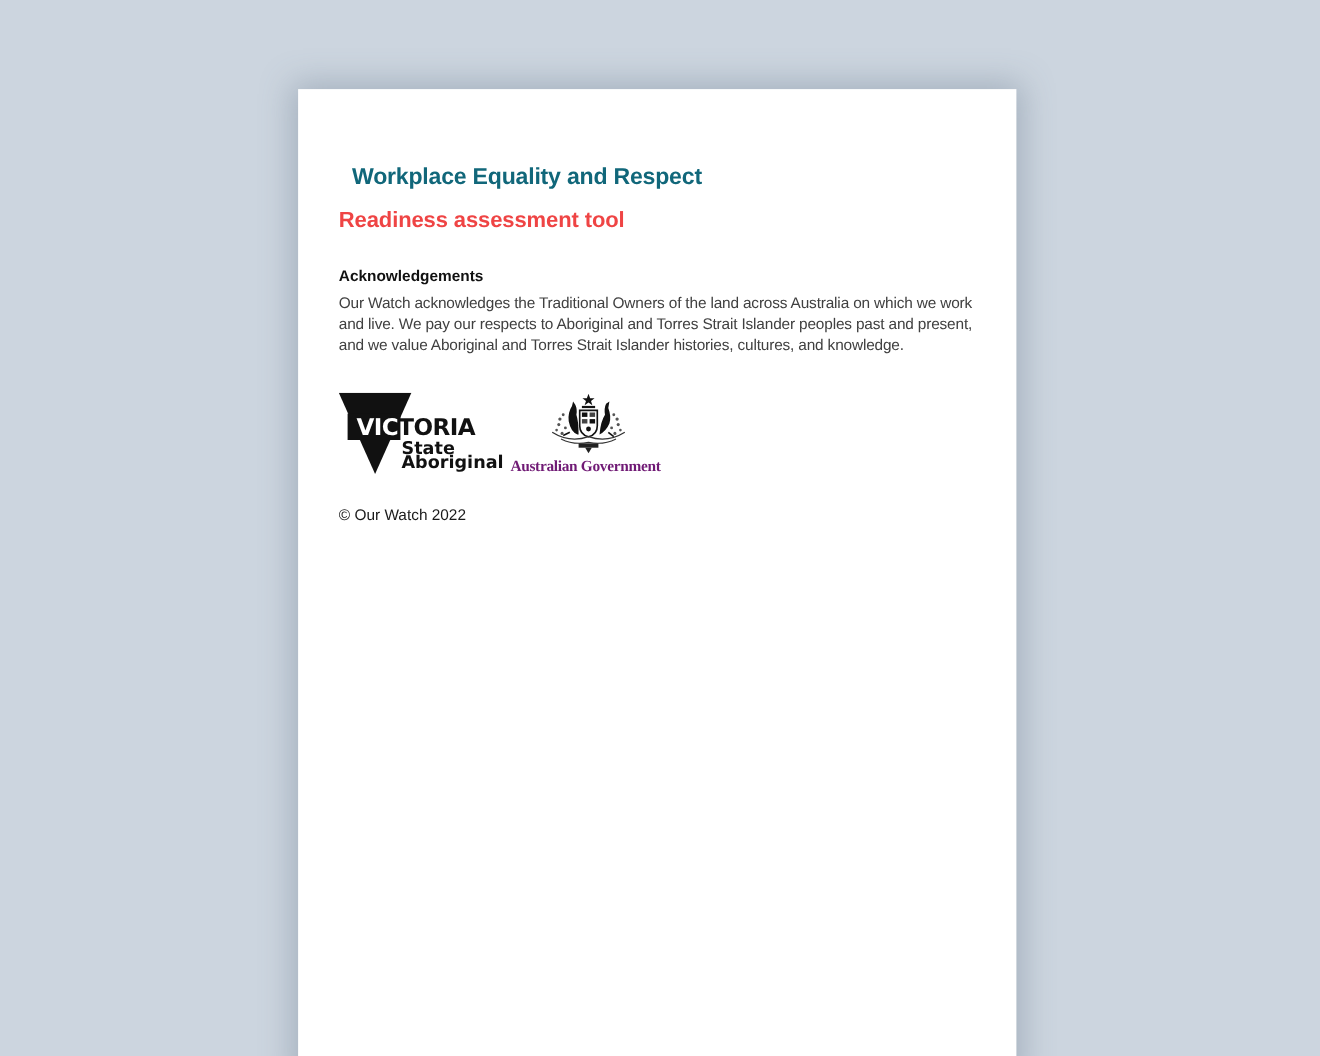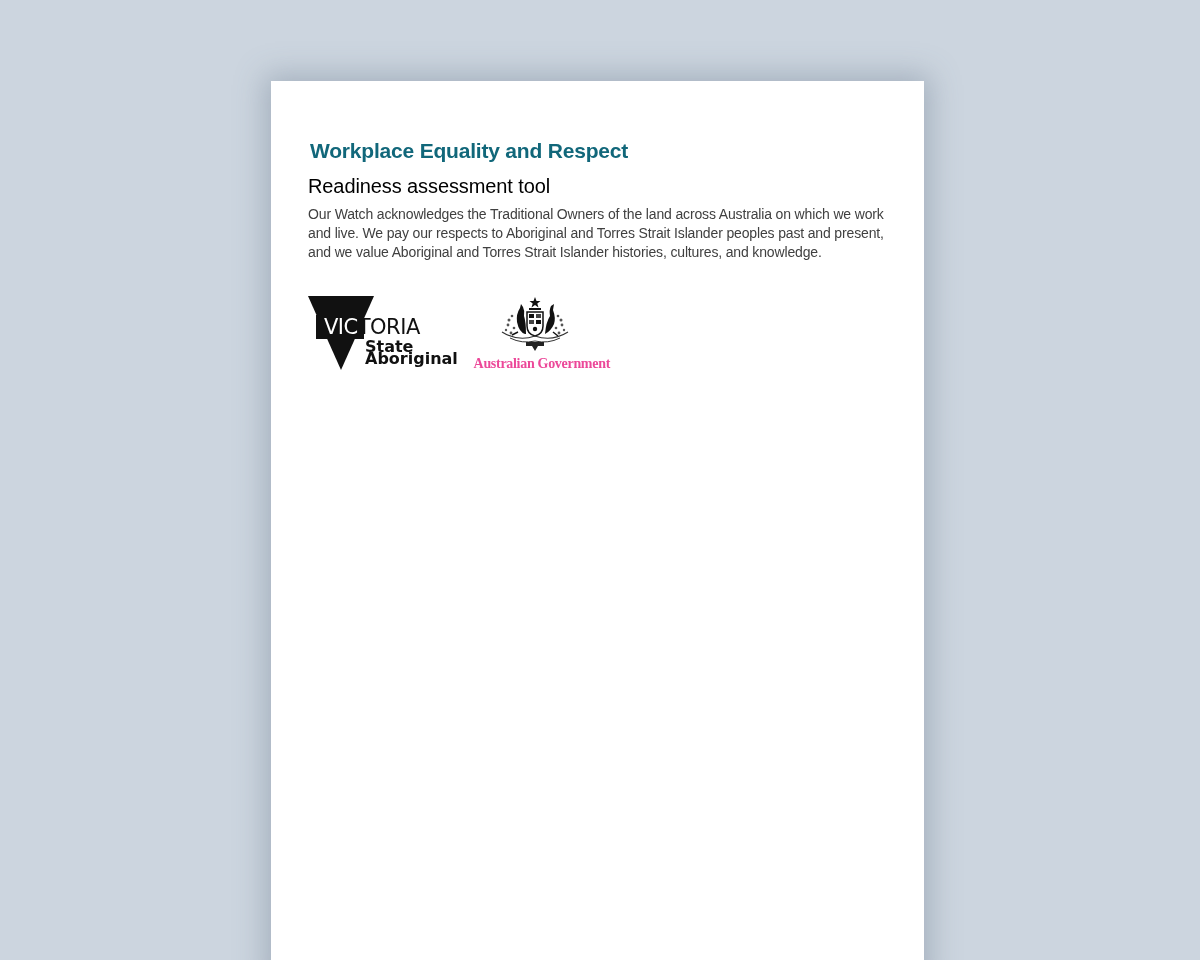--- a/index.html
+++ b/index.html
@@ -26,28 +26,28 @@
     .content {
       position: absolute;
       left: 37px;
       top: 54px;
       width: 585px;
     }
     .doc-title {
       font-size: 21px;
       font-weight: bold;
       color: #11677a;
-      margin: 2px;
+      margin: 12px;
       line-height: 28px;
       letter-spacing: -0.2px;
     }
     .doc-subtitle {
       font-size: 20px;
-      font-weight: normal;
-      color: #000000;
+      font-weight: bold;
+      color: #ef4444;
       margin: 8px 0 0 0;
       line-height: 26px;
       letter-spacing: -0.1px;
     }
     .section-heading {
       font-size: 14px;
       font-weight: bold;
       color: #111111;
       margin: 28px 0 0 0;
       line-height: 19px;
@@ -86,34 +86,34 @@
       left: 32px;
       top: 0;
       width: 78px;
       height: 56px;
     }
     .aus-text {
       position: absolute;
       left: 0;
       top: 60px;
       width: 146px;
-      text-align: right;
+      text-align: left;
       font-family: "Liberation Serif", "DejaVu Serif", serif;
       font-weight: bold;
       font-size: 14px;
-      color: #ec4899;
+      color: #701a75;
       letter-spacing: -0.3px;
       white-space: nowrap;
     }
     .vic-wordmark {
       position: absolute;
       left: 16px;
       top: 19px;
       font-family: "DejaVu Sans", sans-serif;
-      font-weight: normal;
+      font-weight: bold;
       font-size: 21px;
       letter-spacing: -0.5px;
       color: #111;
       line-height: 24px;
     }
     .vic-sub {
       position: absolute;
       left: 57px;
       top: 45px;
       font-family: "DejaVu Sans", sans-serif;
@@ -130,20 +130,21 @@
     }
   </style>
 </head>
 <body>
 
 <div class="page">
   <div class="content">
     <h1 class="doc-title">Workplace Equality and Respect</h1>
     <h2 class="doc-subtitle">Readiness assessment tool</h2>
 
+    <h3 class="section-heading">Acknowledgements</h3>
     <p class="para">Our Watch acknowledges the Traditional Owners of the land across Australia on which we work and live. We pay our respects to Aboriginal and Torres Strait Islander peoples past and present, and we value Aboriginal and Torres Strait Islander histories, cultures, and knowledge.</p>
 
     <div class="logos">
       <div class="vic-logo">
         <svg width="130" height="76" viewBox="0 0 130 76">
           <polygon points="0,0 66,0 33,74" fill="#111"></polygon>
           <rect x="8" y="19" width="48" height="24" fill="#111"></rect>
         </svg>
         <div class="vic-wordmark">
           <span style="color:#fff">VIC</span><span>TORIA</span>
@@ -191,14 +192,15 @@
           <path d="M6,36 q16,10 33,4 q17,6 33,-4" fill="none" stroke="#333" stroke-width="1.2"></path>
           <path d="M14,42 q12,6 25,3 q13,3 25,-3" fill="none" stroke="#333" stroke-width="1"></path>
 
           <rect x="30" y="46" width="18" height="4" fill="#222"></rect>
           <path d="M36,50 l3,5 l3,-5" fill="#222"></path>
         </svg>
         <div class="aus-text">Australian Government</div>
       </div>
     </div>
 
+    <div class="copyright">© Our Watch 2022</div>
   </div>
 </div>
 
 </body></html>

